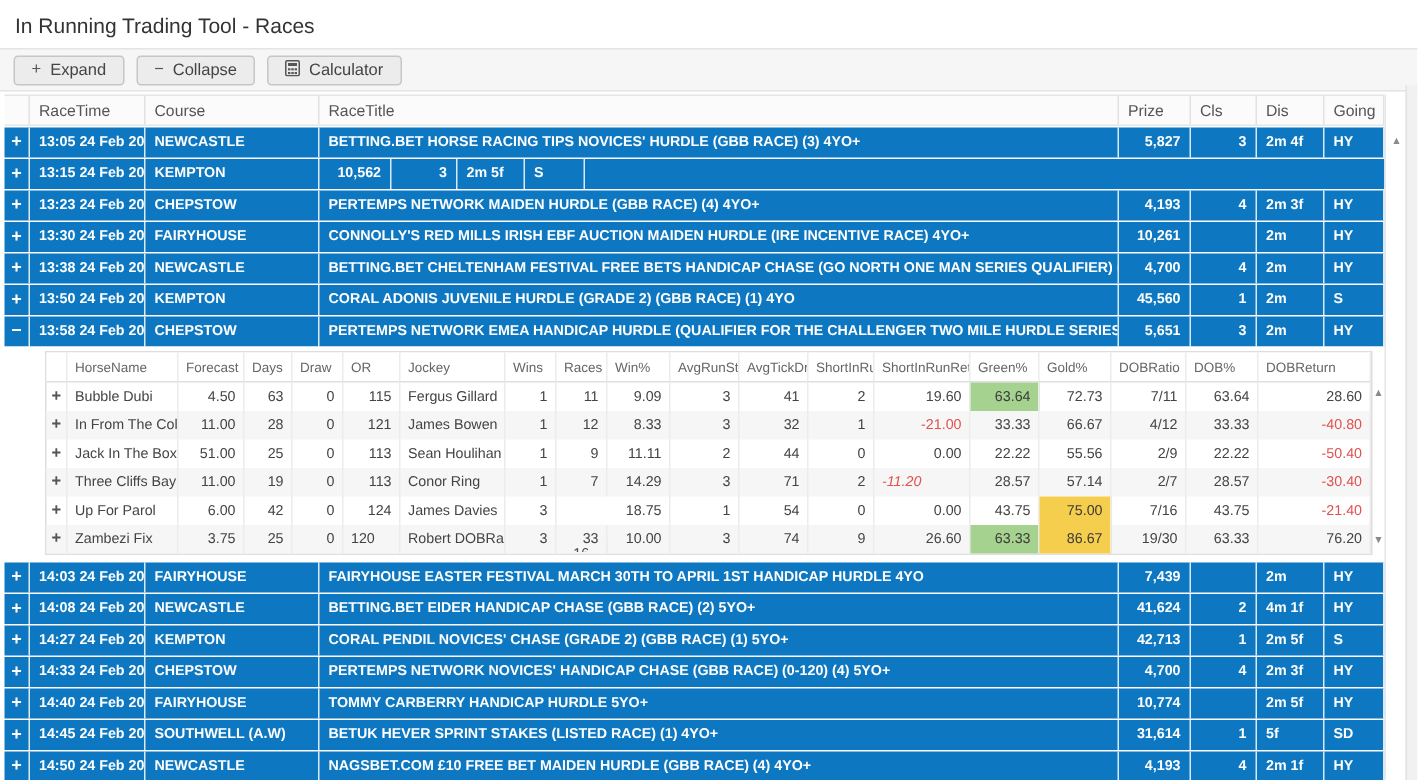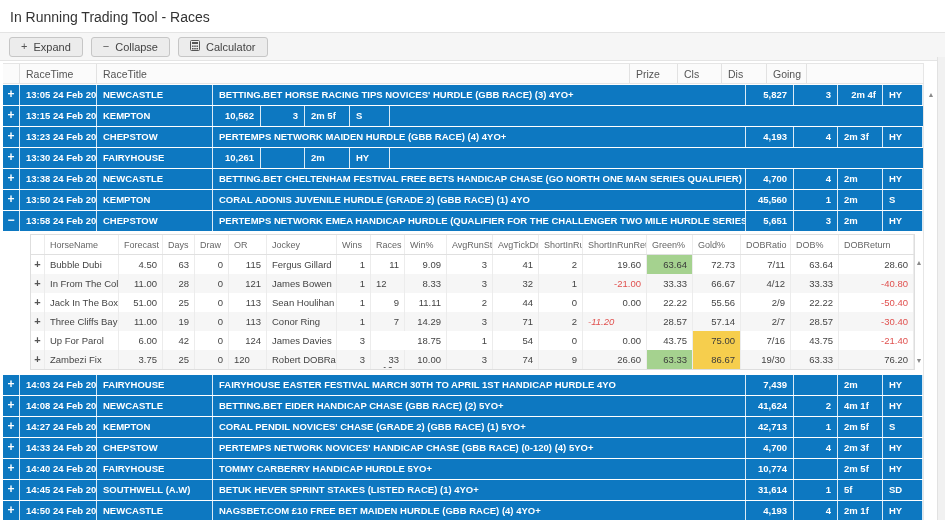--- a/index.html
+++ b/index.html
@@ -87,34 +87,35 @@
     </span>
     <span>Calculator</span>
   </div>
 </div>
 
 <div class="grid-wrap">
   <div class="grid">
       <div class="grid-header">
         <div class="hcell exp"></div>
         <div class="hcell" style="width: 77px;">RaceTime</div>
+        <div class="hcell" style="width: 116px;">Course</div>
         <div class="hcell" style="width: 533px;">RaceTitle</div>
         <div class="hcell" style="width: 48px;">Prize</div>
         <div class="hcell" style="width: 44px;">Cls</div>
         <div class="hcell" style="width: 45px;">Dis</div>
         <div class="hcell" style="width: 40px;">Going</div>
       </div>
       <div class="race-row">
         <div class="rcell exp">+</div>
         <div class="rcell" style="width: 77px;">13:05 24 Feb 2024</div>
         <div class="rcell" style="width: 116px;">NEWCASTLE</div>
         <div class="rcell" style="width: 533px;">BETTING.BET HORSE RACING TIPS NOVICES' HURDLE (GBB RACE) (3) 4YO+</div>
         <div class="rcell r" style="width: 48px;">5,827</div>
         <div class="rcell r" style="width: 44px;">3</div>
-        <div class="rcell" style="width: 45px; text-align: right;">2m 4f</div>
+        <div class="rcell" style="width: 45px;">2m 4f</div>
         <div class="rcell" style="width: 40px;">HY</div>
       </div>
       <div class="race-row">
         <div class="rcell exp">+</div>
         <div class="rcell" style="width: 77px;">13:15 24 Feb 2024</div>
         <div class="rcell" style="width: 116px;">KEMPTON</div>
         <div class="rcell r" style="width: 48px;">10,562</div>
         <div class="rcell r" style="width: 44px;">3</div>
         <div class="rcell" style="width: 45px;">2m 5f</div>
         <div class="rcell" style="width: 40px;">S</div>
@@ -126,20 +127,21 @@
         <div class="rcell" style="width: 533px;">PERTEMPS NETWORK MAIDEN HURDLE (GBB RACE) (4) 4YO+</div>
         <div class="rcell r" style="width: 48px;">4,193</div>
         <div class="rcell r" style="width: 44px;">4</div>
         <div class="rcell" style="width: 45px;">2m 3f</div>
         <div class="rcell" style="width: 40px;">HY</div>
       </div>
       <div class="race-row">
         <div class="rcell exp">+</div>
         <div class="rcell" style="width: 77px;">13:30 24 Feb 2024</div>
         <div class="rcell" style="width: 116px;">FAIRYHOUSE</div>
+        <div class="rcell" style="width: 533px;">CONNOLLY'S RED MILLS IRISH EBF AUCTION MAIDEN HURDLE (IRE INCENTIVE RACE) 4YO+</div>
         <div class="rcell r" style="width: 48px;">10,261</div>
         <div class="rcell r" style="width: 44px;"></div>
         <div class="rcell" style="width: 45px;">2m</div>
         <div class="rcell" style="width: 40px;">HY</div>
       </div>
       <div class="race-row">
         <div class="rcell exp">+</div>
         <div class="rcell" style="width: 77px;">13:38 24 Feb 2024</div>
         <div class="rcell" style="width: 116px;">NEWCASTLE</div>
         <div class="rcell" style="width: 533px;">BETTING.BET CHELTENHAM FESTIVAL FREE BETS HANDICAP CHASE (GO NORTH ONE MAN SERIES QUALIFIER) (0-120) (4) 5YO+</div>
@@ -214,21 +216,21 @@
           </div>
           <div class="srow stripe">
             <div class="scell exp">+</div>
             <div class="scell" style="width: 74px;">In From The Cold</div>
             <div class="scell r" style="width: 44px; text-align: right;">11.00</div>
             <div class="scell r" style="width: 32px; text-align: right;">28</div>
             <div class="scell r" style="width: 34px; text-align: right;">0</div>
             <div class="scell r" style="width: 38px; text-align: right;">121</div>
             <div class="scell" style="width: 70px;">James Bowen</div>
             <div class="scell r" style="width: 34px; text-align: right;">1</div>
-            <div class="scell r" style="width: 34px; text-align: left;">12</div>
+            <div class="scell r" style="width: 34px; text-align: right;">12</div>
             <div class="scell r" style="width: 42px; text-align: right;">8.33</div>
             <div class="scell r" style="width: 46px; text-align: right;">3</div>
             <div class="scell r" style="width: 46px; text-align: right;">32</div>
             <div class="scell r" style="width: 44px; text-align: right;">1</div>
             <div class="scell r neg" style="width: 64px; text-align: right;">-21.00</div>
             <div class="scell r" style="width: 46px; text-align: right;">33.33</div>
             <div class="scell r" style="width: 48px; text-align: right;">66.67</div>
             <div class="scell r" style="width: 50px; text-align: right;">4/12</div>
             <div class="scell r" style="width: 48px; text-align: right;">33.33</div>
             <div class="scell r neg" style="width: 75px; text-align: right;">-40.80</div>

